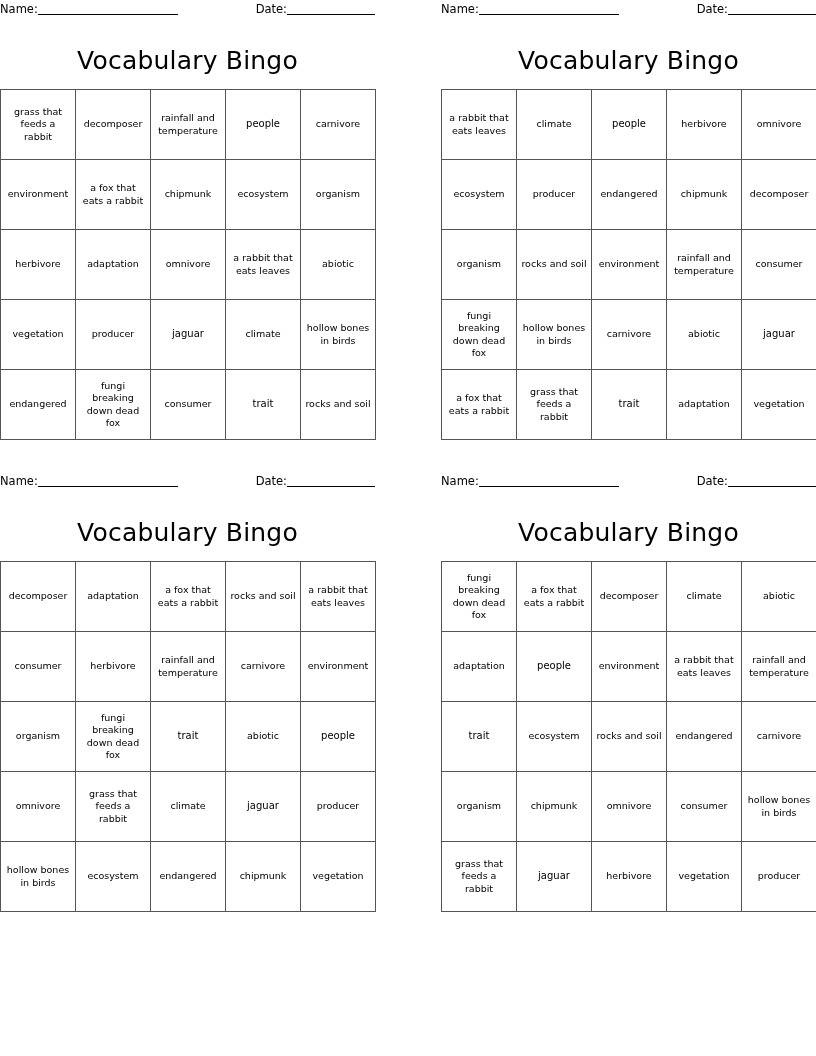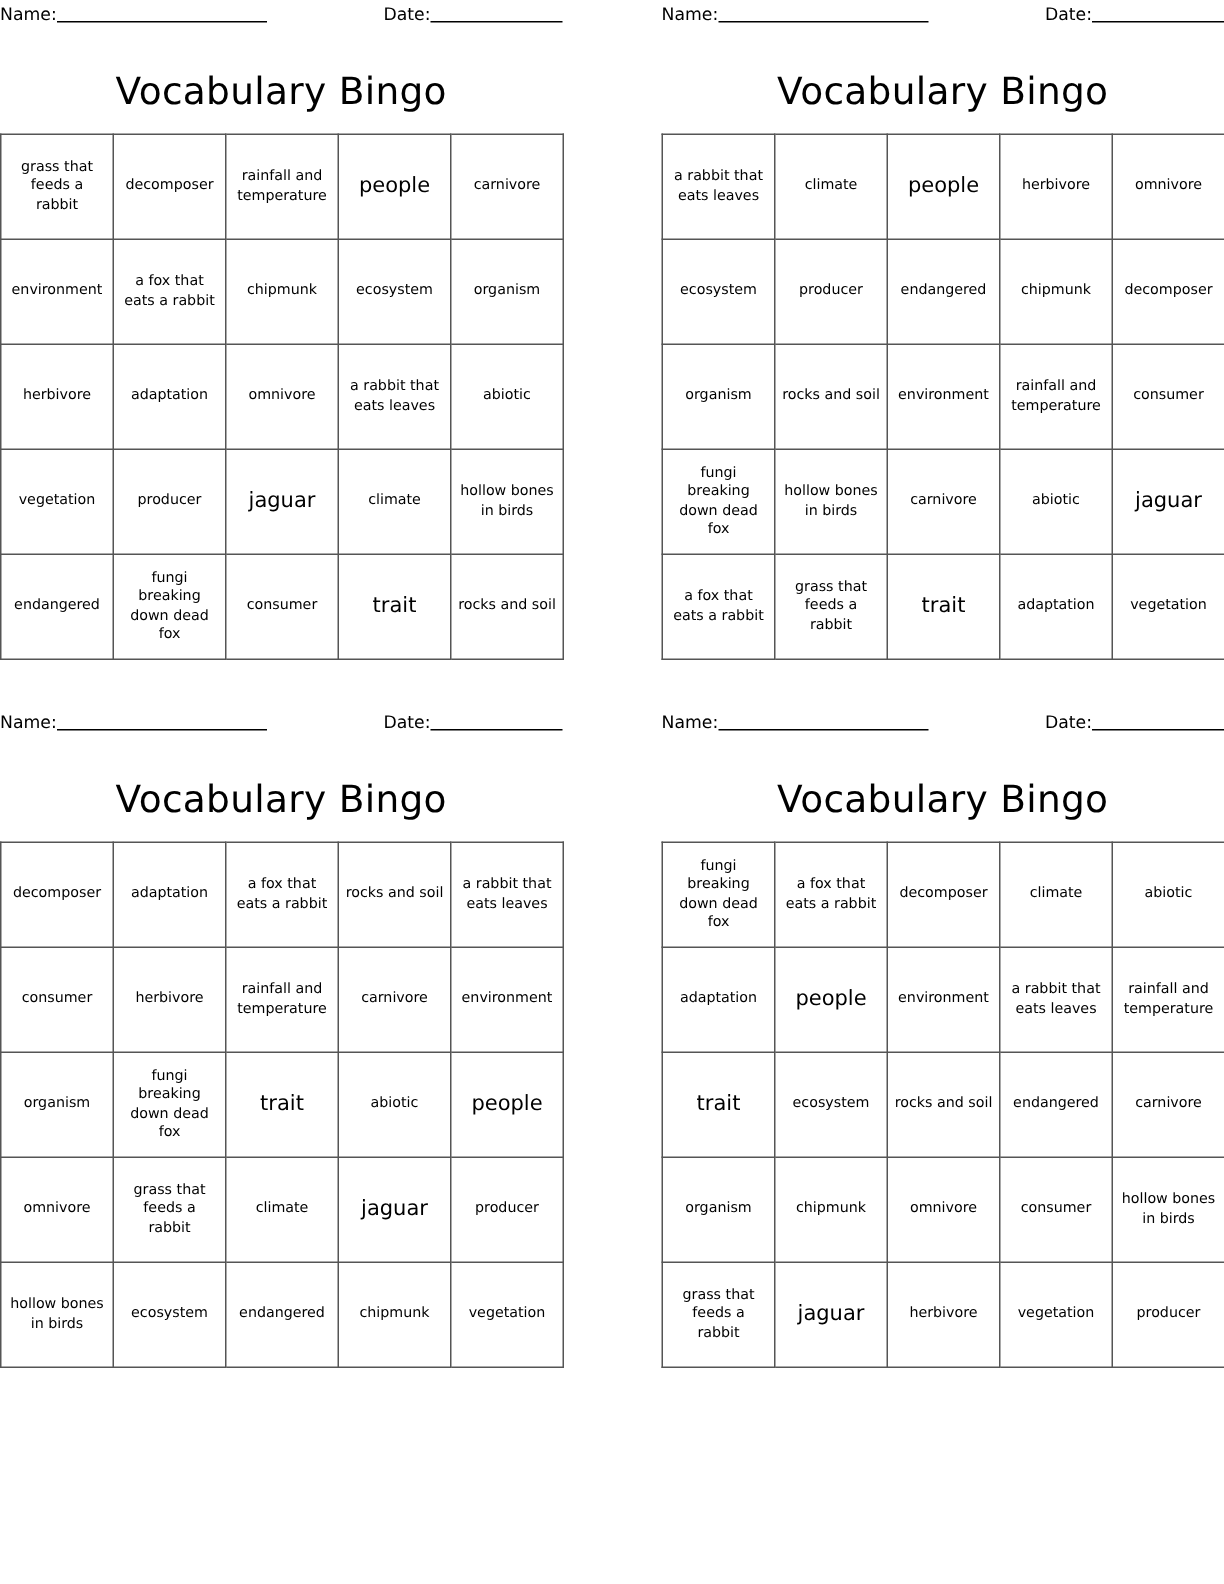--- a/index.html
+++ b/index.html
@@ -62,21 +62,21 @@
     width: 75px;
     height: 70px;
     text-align: center;
     vertical-align: middle;
     padding: 3px 4px;
     font-size: 9.5px;
     line-height: 1.28;
     word-wrap: break-word;
   }
   table.bingo td.big {
-    font-size: 14px;
+    font-size: 10px;
   }
 </style>
 </head>
 <body>
 
 <div class="page">
 
   <div class="card card-tl">
     <div class="namedate">
       <span>Name:</span>

